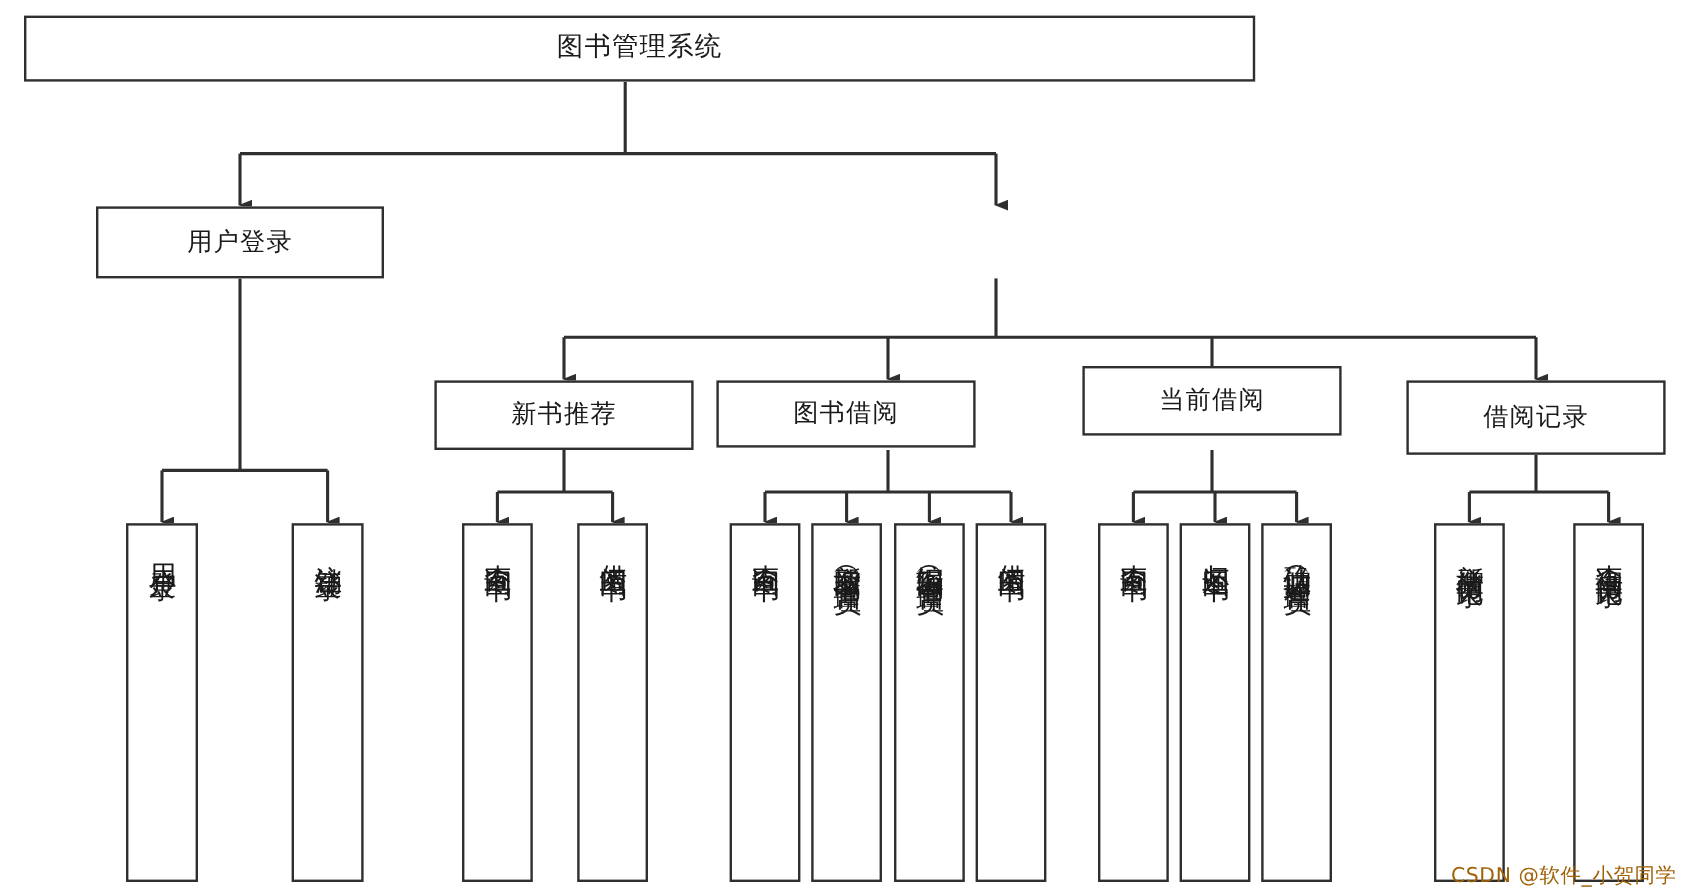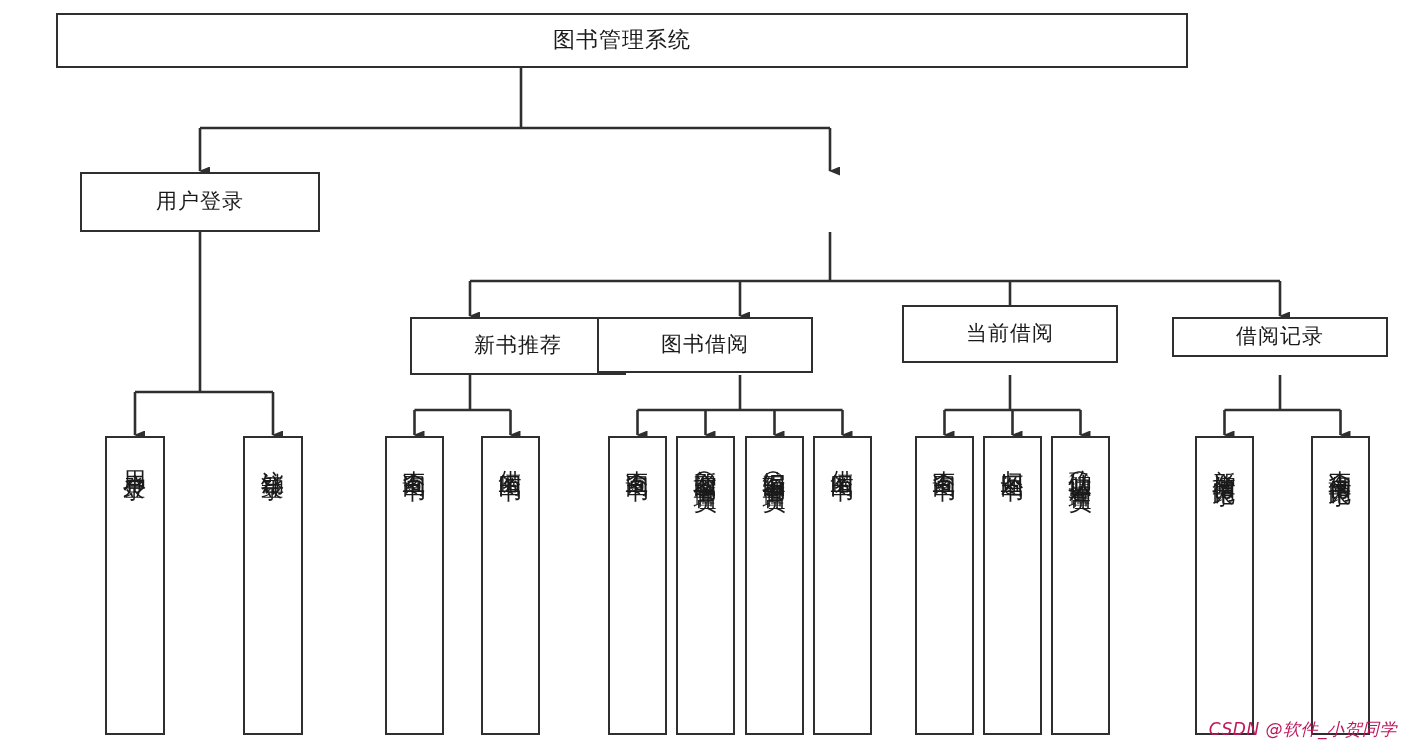--- a/index.html
+++ b/index.html
@@ -62,25 +62,24 @@
     letter-spacing: 3px;
     white-space: nowrap;
     height: auto;
     max-height: 280px;
   }
   #watermark {
     position: absolute;
     right: 8px;
     bottom: 6px;
     font-size: 17px;
-    color: #be185d;
+    color: #a16207;
     letter-spacing: 0.5px;
     white-space: nowrap;
     font-family: "DejaVu Sans", "Liberation Sans", sans-serif;
-    font-style: italic;
   }
 </style>
 </head>
 <body>
 
 <div id="diagram-root">
 
   <svg id="edge-layer" viewBox="0 0 1405 747" width="1405" height="747" xmlns="http://www.w3.org/2000/svg">
     <defs>
       <marker id="arrowhead" markerWidth="9" markerHeight="11" refX="4.5" refY="10" orient="auto" markerUnits="userSpaceOnUse">
@@ -117,38 +116,38 @@
         <path d="M 944.5 410 L 944.5 435" marker-end="url(#arrowhead)"></path>
         <path d="M 1012.5 410 L 1012.5 435" marker-end="url(#arrowhead)"></path>
         <path d="M 1080.5 410 L 1080.5 435" marker-end="url(#arrowhead)"></path>
         <path d="M 1280 375 L 1280 410"></path>
         <path d="M 1224.5 410 L 1340.5 410"></path>
         <path d="M 1224.5 410 L 1224.5 435" marker-end="url(#arrowhead)"></path>
         <path d="M 1340.5 410 L 1340.5 435" marker-end="url(#arrowhead)"></path>
       </g>
   </svg>
 
-  <div class="node root horizontal" style="left: 20px; top: 13px; width: 1132px; height: 55px; margin-left: 36px;">
+  <div class="node root horizontal" style="left: 20px; top: 13px; width: 1026px; height: 55px;">
     <span class="label">图书管理系统</span>
   </div>
 
   <div class="node horizontal" style="left: 80px; top: 172px; width: 240px; height: 60px;">
     <span class="label">用户登录</span>
   </div>
 
-  <div class="node horizontal" style="left: 362px; top: 317px; width: 216px; height: 58px; margin-left: 48px;">
+  <div class="node horizontal" style="left: 362px; top: 317px; width: 216px; height: 58px;">
     <span class="label">新书推荐</span>
   </div>
   <div class="node horizontal" style="left: 597px; top: 317px; width: 216px; height: 56px;">
     <span class="label">图书借阅</span>
   </div>
   <div class="node horizontal" style="left: 902px; top: 305px; width: 216px; height: 58px;">
     <span class="label">当前借阅</span>
   </div>
-  <div class="node horizontal" style="left: 1172px; top: 317px; width: 216px; height: 40px;">
+  <div class="node horizontal" style="left: 1172px; top: 317px; width: 216px; height: 62px;">
     <span class="label">借阅记录</span>
   </div>
 
   <div class="node vertical" style="left: 105px; top: 436px; width: 60px; height: 299px;">
     <span class="label">用户登录</span>
   </div>
   <div class="node vertical" style="left: 243px; top: 436px; width: 60px; height: 299px;">
     <span class="label">注销登录</span>
   </div>
   <div class="node vertical" style="left: 385px; top: 436px; width: 59px; height: 299px;">

